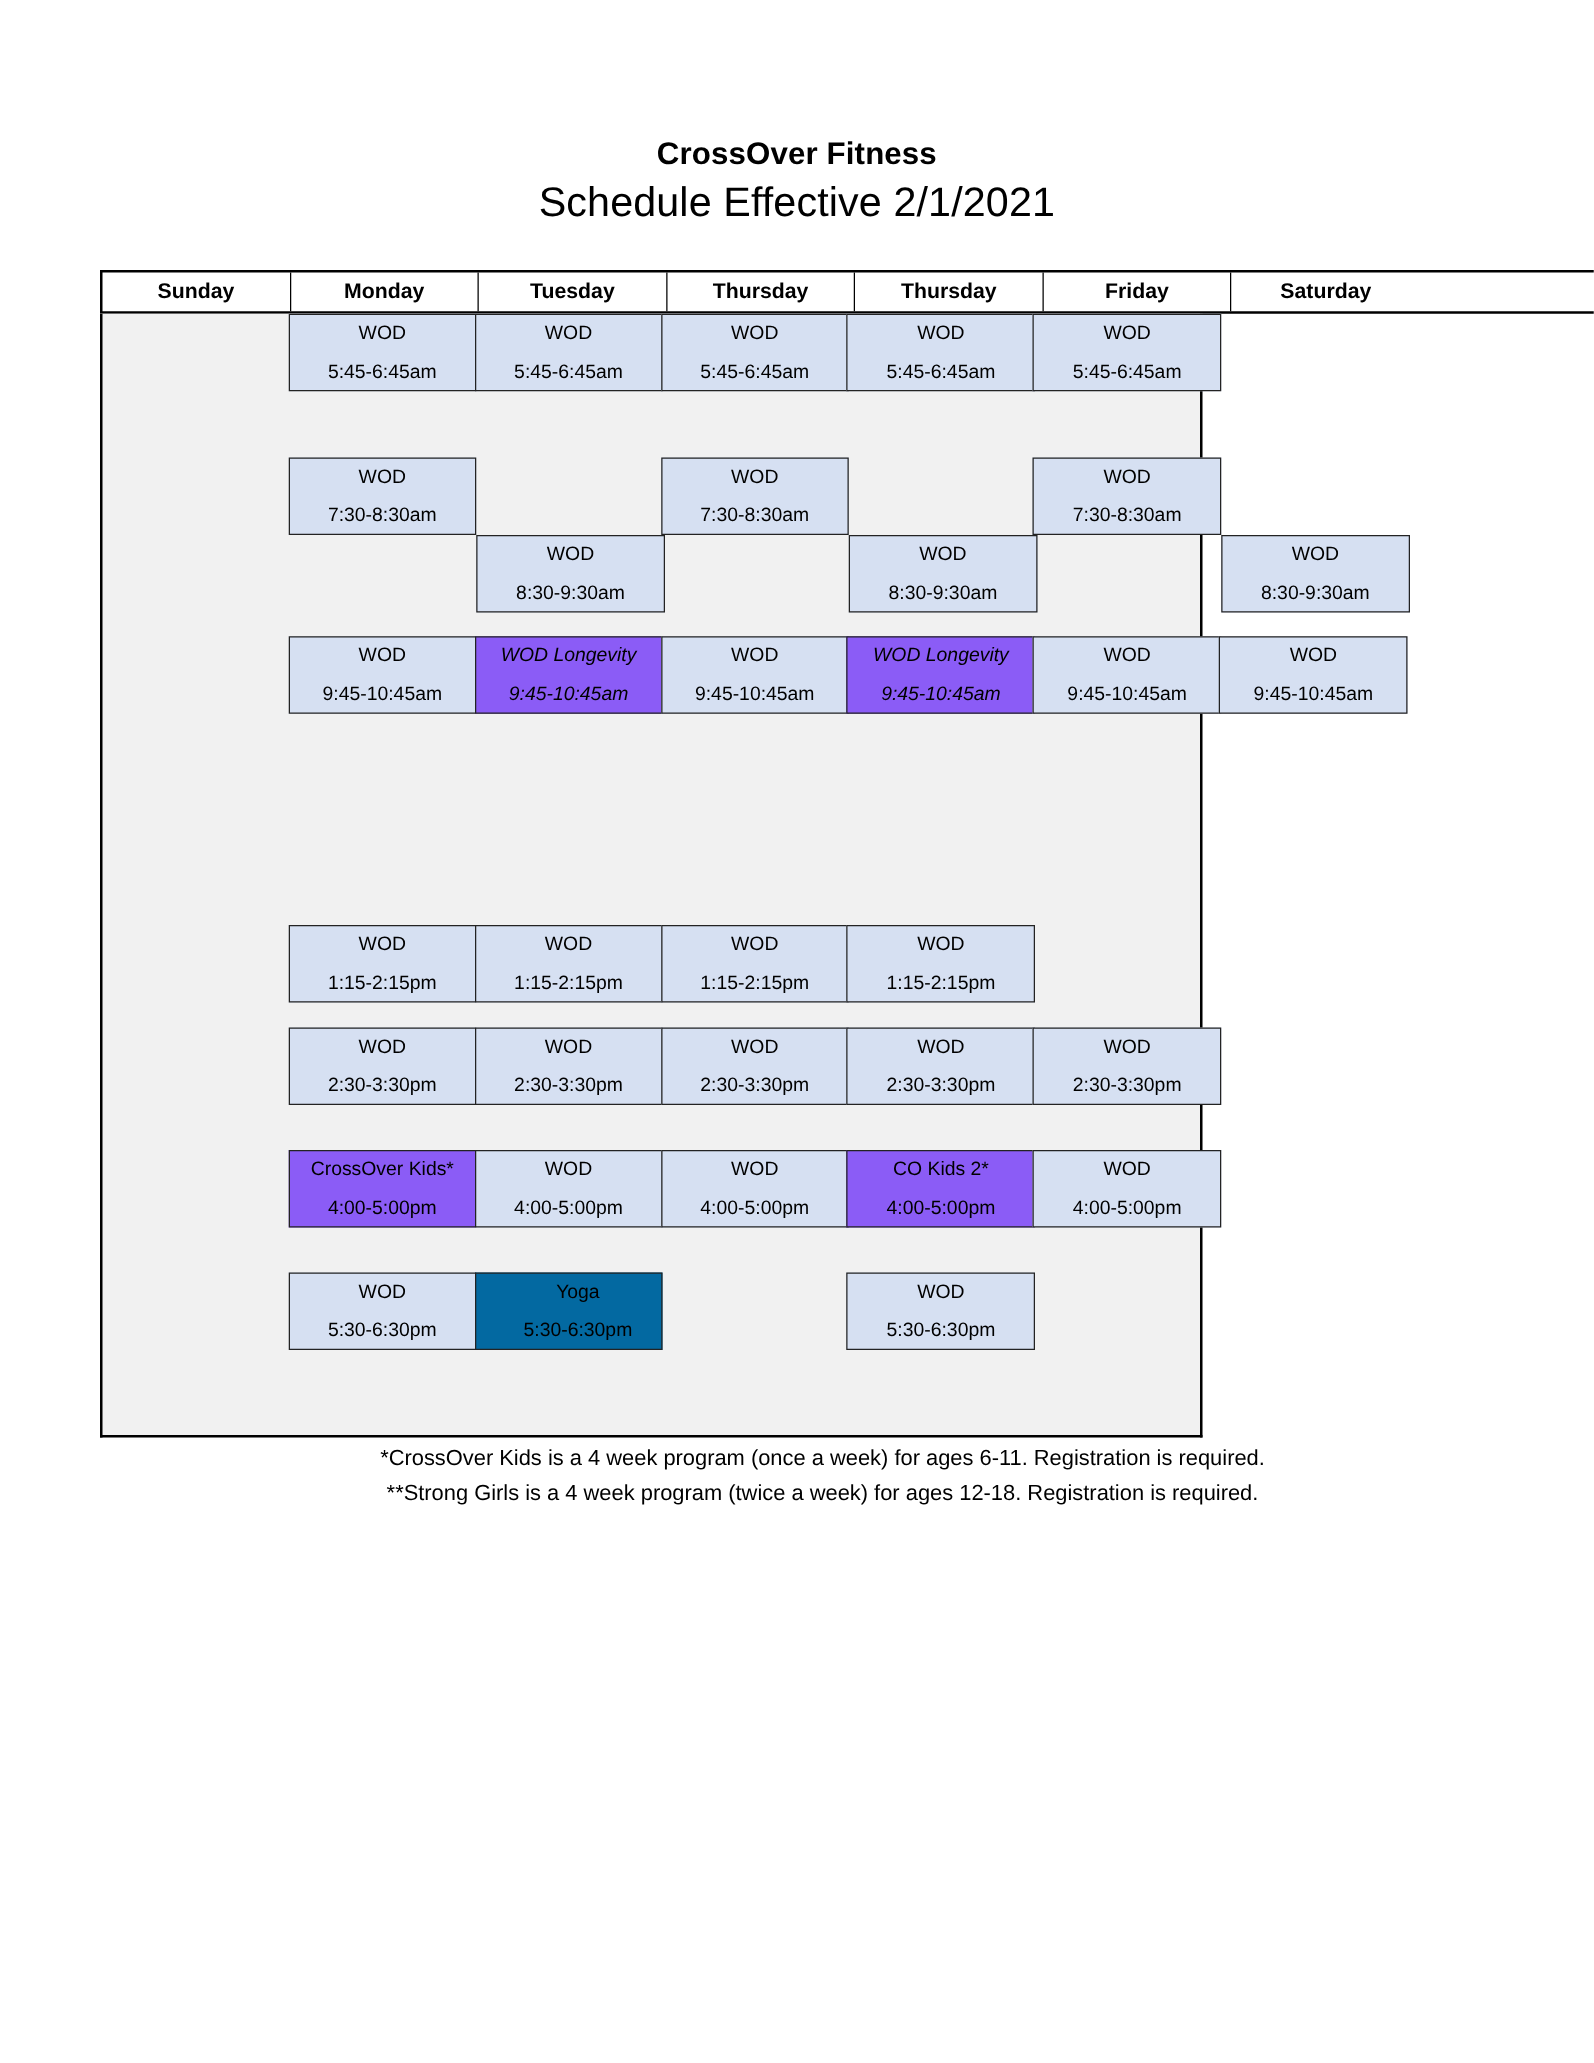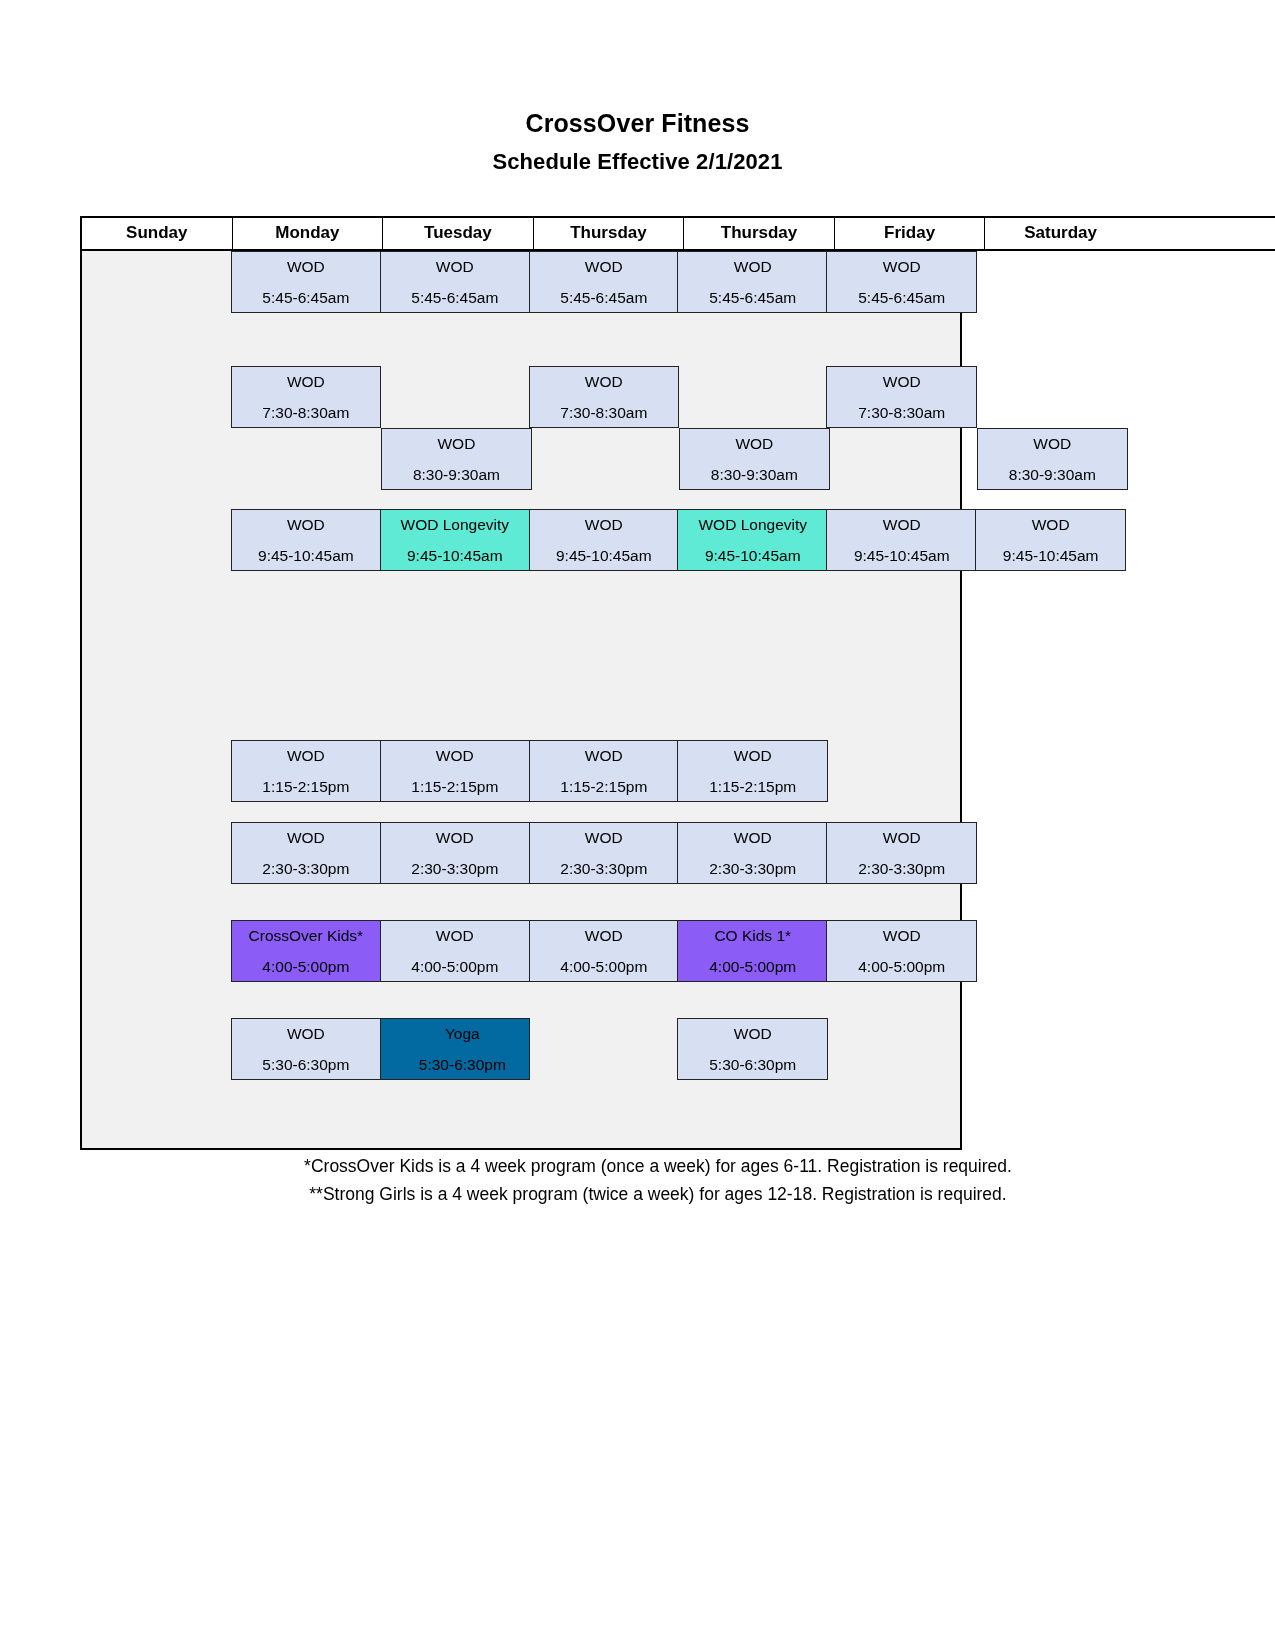--- a/index.html
+++ b/index.html
@@ -31,22 +31,22 @@
     text-align: center;
   }
   .title-line-1 {
     font-size: 25px;
     font-weight: bold;
     letter-spacing: 0.1px;
     line-height: 34px;
     white-space: nowrap;
   }
   .title-line-2 {
-    font-size: 22px;
-    font-weight: bold;
+    font-size: 33px;
+    font-weight: normal;
     letter-spacing: 0.1px;
     line-height: 34px;
     white-space: nowrap;
     margin-top: 5px;
   }
 
   
   .sched-wrap {
     position: absolute;
     left: 80px;
@@ -111,21 +111,21 @@
   .cell .cl-name {
     display: block;
     white-space: nowrap;
     margin-bottom: 13px;
   }
   .cell .cl-time {
     display: block;
     white-space: nowrap;
   }
   .c-wod      { background: #d6e0f2; }
-  .c-longev   { background: #5eead4; }
+  .c-longev   { background: #8b5cf6; font-style: italic; }
   .c-kids     { background: #8b5cf6; }
   .c-yoga     { background: #0369a1; padding-left: 15px; }
 
   
   .notes {
     position: absolute;
     left: 0;
     top: 1152px;
     width: 1275px;
     text-align: center;
@@ -285,21 +285,21 @@
           </div>
           <div class="cell c-wod">
             <span class="cl-name">WOD</span>
             <span class="cl-time">4:00-5:00pm</span>
           </div>
           <div class="cell c-wod">
             <span class="cl-name">WOD</span>
             <span class="cl-time">4:00-5:00pm</span>
           </div>
           <div class="cell c-kids">
-            <span class="cl-name">CO Kids 1*</span>
+            <span class="cl-name">CO Kids 2*</span>
             <span class="cl-time">4:00-5:00pm</span>
           </div>
           <div class="cell c-wod">
             <span class="cl-name">WOD</span>
             <span class="cl-time">4:00-5:00pm</span>
           </div>
         </div>
         <div class="cellrow" style="top: 767px; left: 148.57px;">
           <div class="cell c-wod">
             <span class="cl-name">WOD</span>

